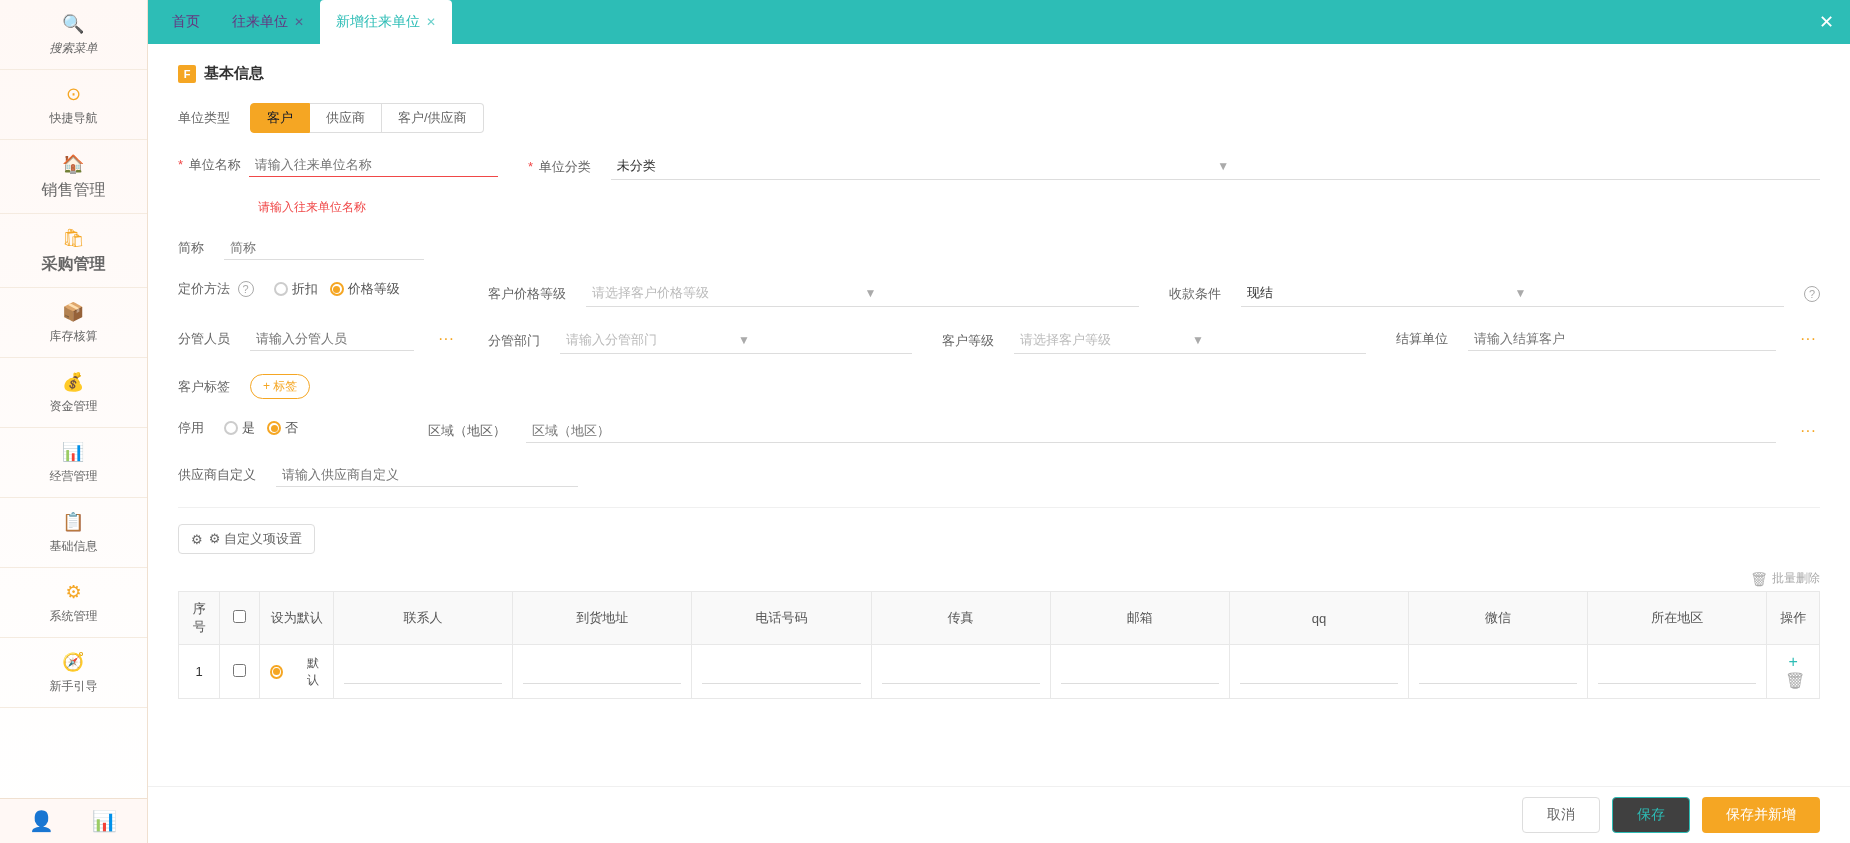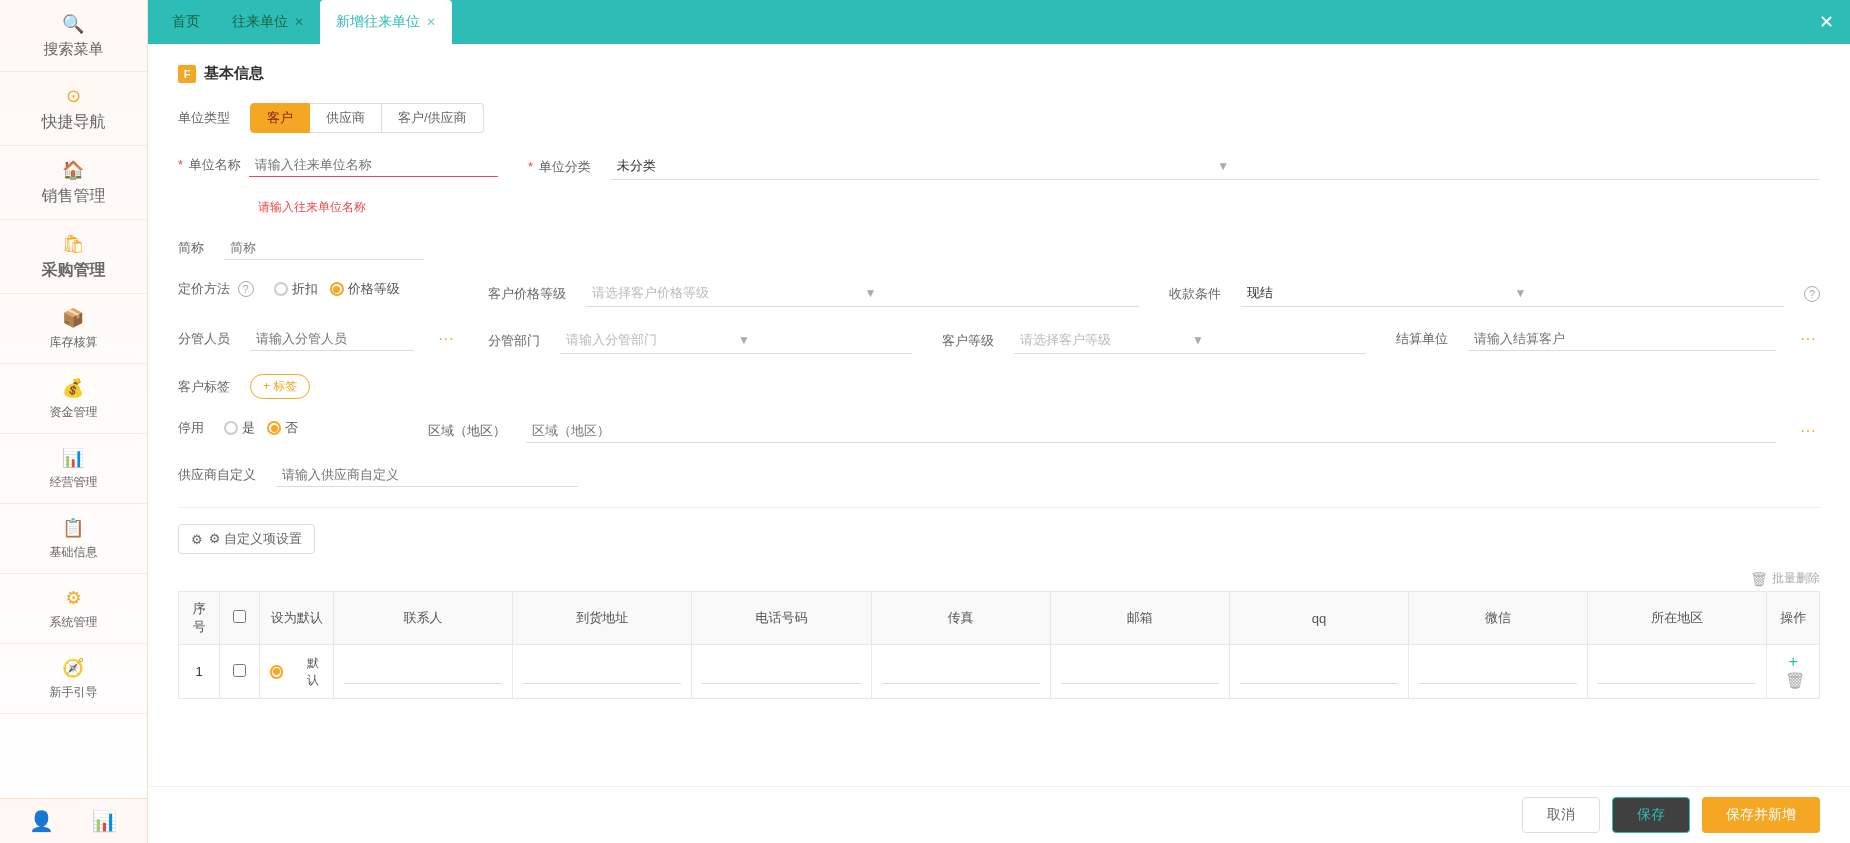--- a/index.html
+++ b/index.html
@@ -66,21 +66,21 @@
       align-items: center;
       height: 44px;
       padding: 0 8px;
       flex-shrink: 0;
     }
     .tab {
       padding: 0 16px;
       height: 44px;
       display: flex;
       align-items: center;
-      color: #14532d;
+      color: #701a75;
       font-size: 14px;
       cursor: pointer;
       gap: 6px;
       opacity: 0.85;
     }
     .tab.active {
       background: #fff;
       color: #2dbdb6;
       opacity: 1;
       border-radius: 4px 4px 0 0;
@@ -199,21 +199,21 @@
     .unit-type-btn {
       padding: 5px 16px;
       border: 1px solid #ddd;
       background: #fff;
       font-size: 13px;
       cursor: pointer;
       color: #666;
     }
     .unit-type-btn.active {
       background: #f5a623;
-      color: #7f1d1d;
+      color: #0f172a;
       border-color: #f5a623;
     }
     .unit-type-btn:first-child { border-radius: 4px 0 0 4px; }
     .unit-type-btn:last-child { border-radius: 0 4px 4px 0; }
     .unit-type-btn:not(:first-child) { border-left: none; }
 
     
     .radio-group {
       display: flex;
       align-items: center;
@@ -382,25 +382,25 @@
     ::-webkit-scrollbar-thumb { background: #ccc; border-radius: 3px; }
 
     .placeholder-text { color: #bbb; }
   </style>
 </head>
 <body>
 
 <div class="sidebar">
   <div class="sidebar-item">
     <span class="icon">🔍</span>
-    <span style="font-size:15px;">搜索菜单</span>
+    <span style="font-size:12px;font-style:italic;">搜索菜单</span>
   </div>
   <div class="sidebar-item">
     <span class="icon">⊙</span>
-    <span style="font-size:16px;text-align:center;">快捷导航</span>
+    <span style="font-size:12px;text-align:center;">快捷导航</span>
   </div>
   <div class="sidebar-item">
     <span class="icon">🏠</span>
     <span style="font-size:16px;">销售管理</span>
   </div>
   <div class="sidebar-item">
     <span class="icon">🛍</span>
     <span style="font-size:16px;font-weight:bold;">采购管理</span>
   </div>
   <div class="sidebar-item">

